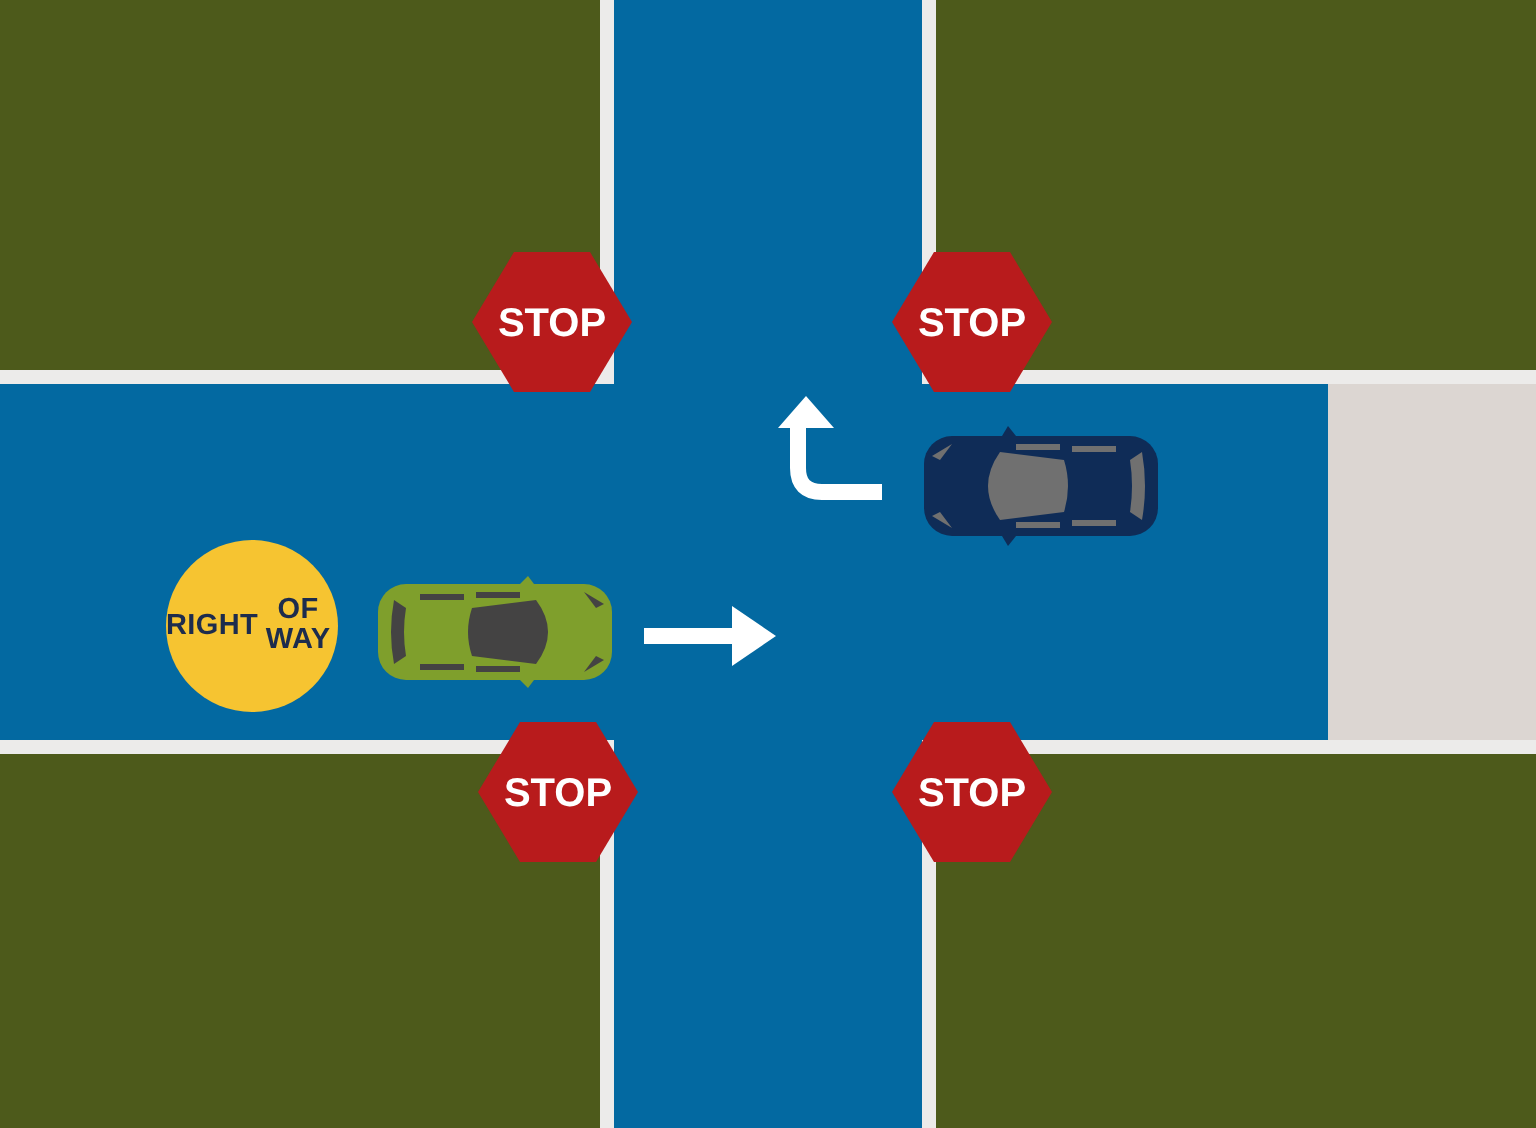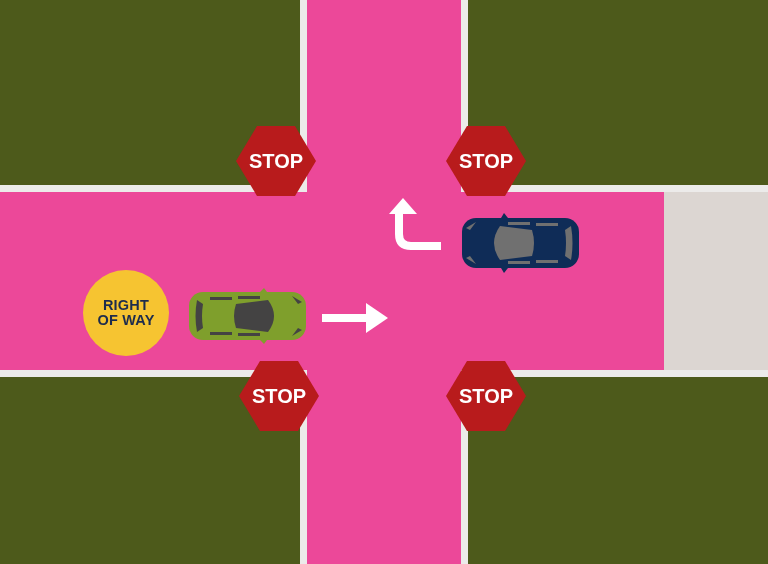--- a/index.html
+++ b/index.html
@@ -1,23 +1,23 @@
 <!DOCTYPE html>
 <html><head>
 <meta charset="utf-8">
 <style>
   html,body{margin:0;padding:0;}
   body{width:768px;height:564px;overflow:hidden;background:#dcd6d2;font-family:"Liberation Sans",sans-serif;}
-  .scene{position:relative;width:664px;height:564px;background:#ec4899;}
+  .scene{position:relative;width:664px;height:564px;background:#0369a1;}
   .grass{position:absolute;background:#4d5a1b;}
   .curb{position:absolute;background:#ecebea;}
   .abs{position:absolute;}
   svg{display:block;}
   .sign text{font-family:"Liberation Sans",sans-serif;font-weight:bold;}
-  .badge{position:absolute;left:83px;top:270px;width:86px;height:86px;border-radius:50%;background:#f6c431;display:flex;flex-direction:column;align-items:center;justify-content:center;color:#1d2c4d;font-weight:bold;font-size:14.5px;line-height:15px;text-align:center;letter-spacing:0.2px;}
+  .badge{position:absolute;left:83px;top:270px;width:86px;height:86px;border-radius:50%;background:#f6c431;display:flex;flex-direction:row;align-items:center;justify-content:center;color:#1d2c4d;font-weight:bold;font-size:14.5px;line-height:15px;text-align:center;letter-spacing:0.2px;}
 </style>
 </head>
 <body>
 
 <div class="scene">
 
   <div class="grass" style="left:0;top:0;width:300px;height:185px;"></div>
   <div class="grass" style="left:468px;top:0;width:300px;height:185px;"></div>
   <div class="grass" style="left:0;top:377px;width:300px;height:187px;"></div>
   <div class="grass" style="left:468px;top:377px;width:300px;height:187px;"></div>

